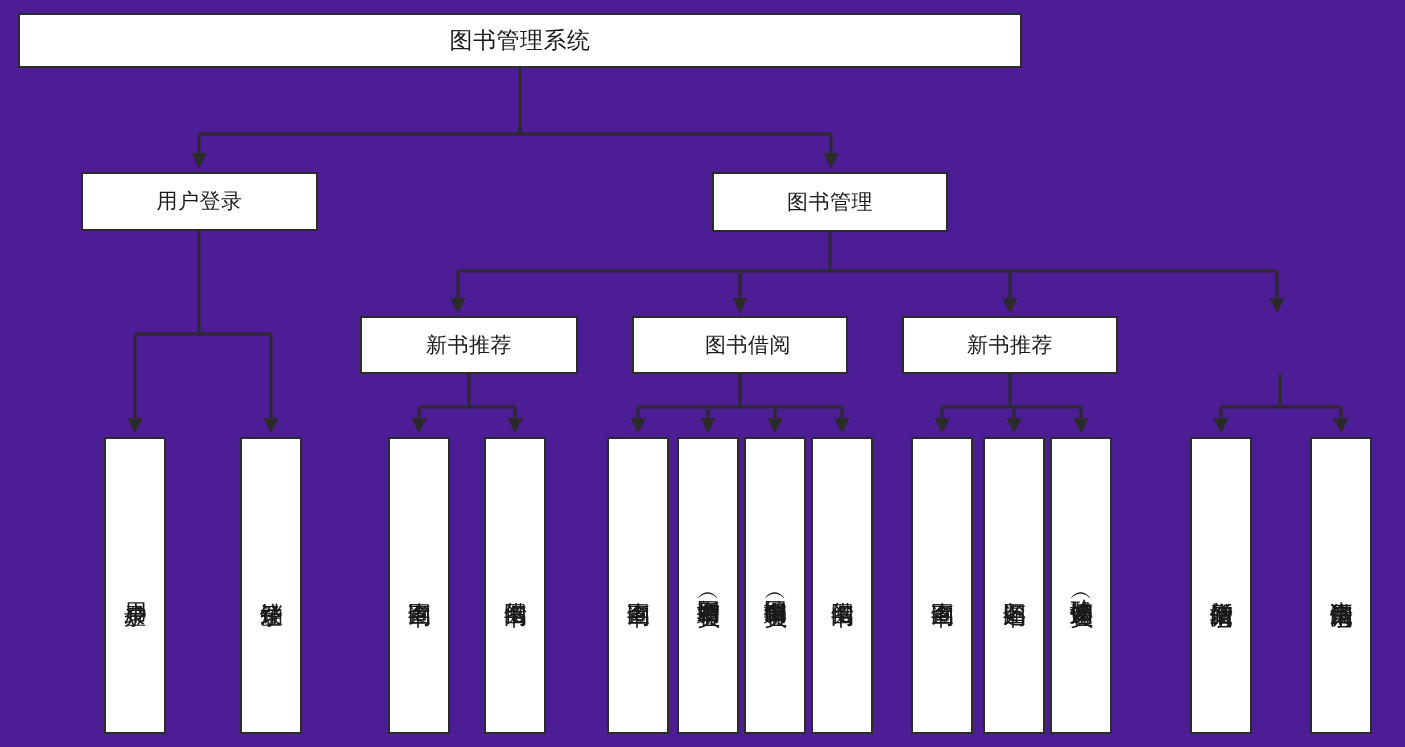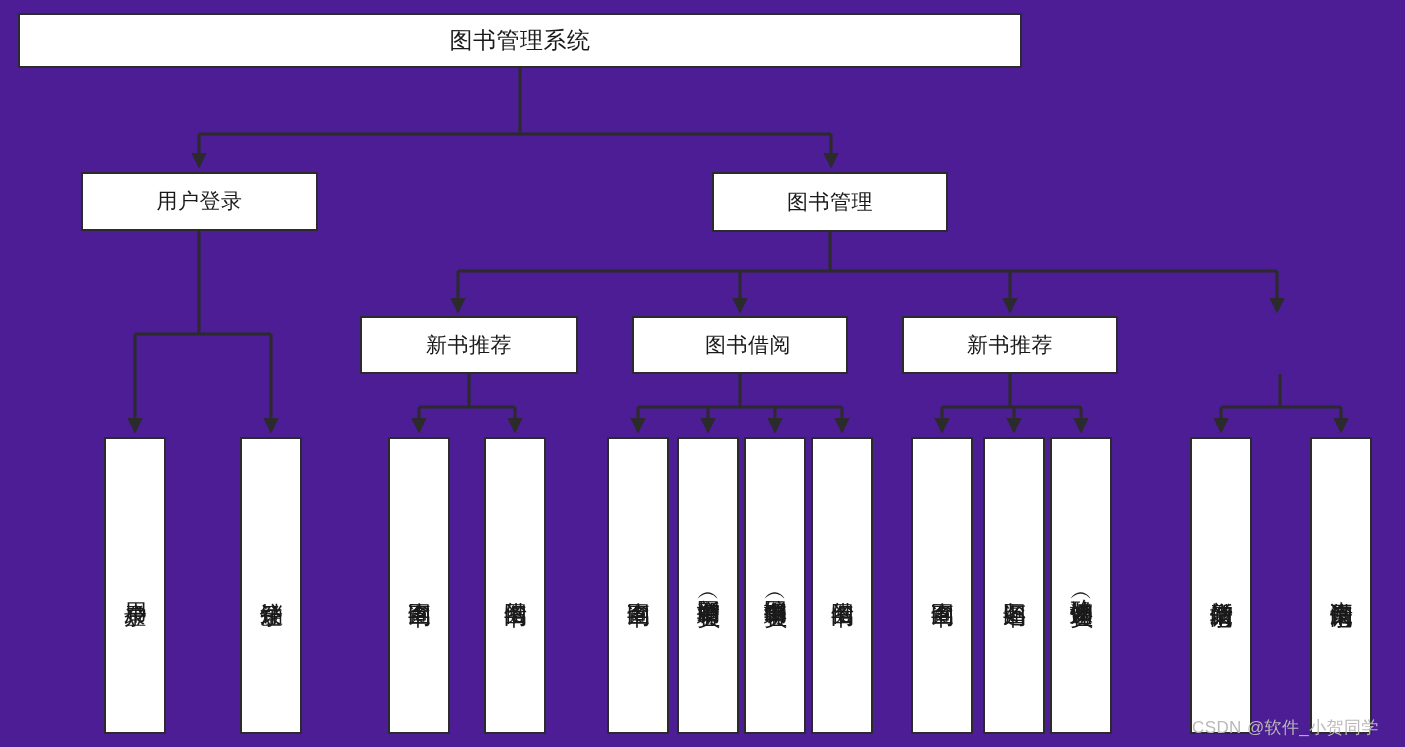--- a/index.html
+++ b/index.html
@@ -179,15 +179,14 @@
   <div class="node node-leaf" style="left: 1050px; top: 437px; width: 62px; height: 297px;">
     <span class="label">确认归还（管理员）</span>
   </div>
   <div class="node node-leaf" style="left: 1190px; top: 437px; width: 62px; height: 297px;">
     <span class="label">新增借阅记录</span>
   </div>
   <div class="node node-leaf" style="left: 1310px; top: 437px; width: 62px; height: 297px;">
     <span class="label">查询借阅记录</span>
   </div>
 
-  <div class="watermark" style="left: 1192px; top: 716px;">CSDN @软件_小贺同学</div>
 
 </div>
 
 </body></html>

